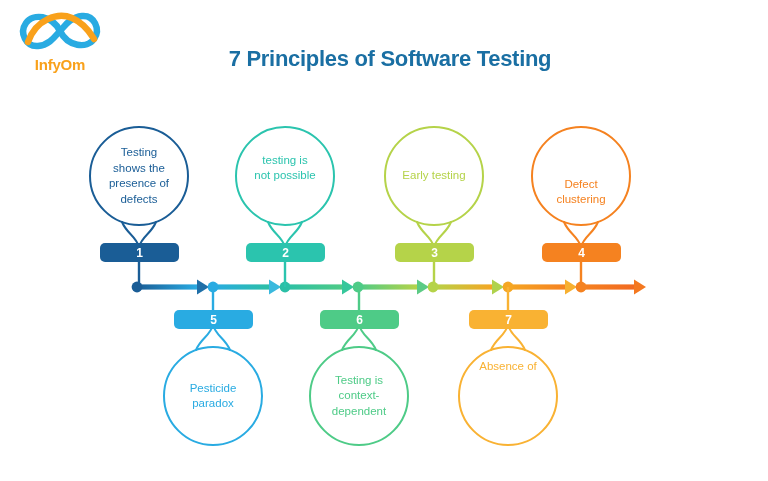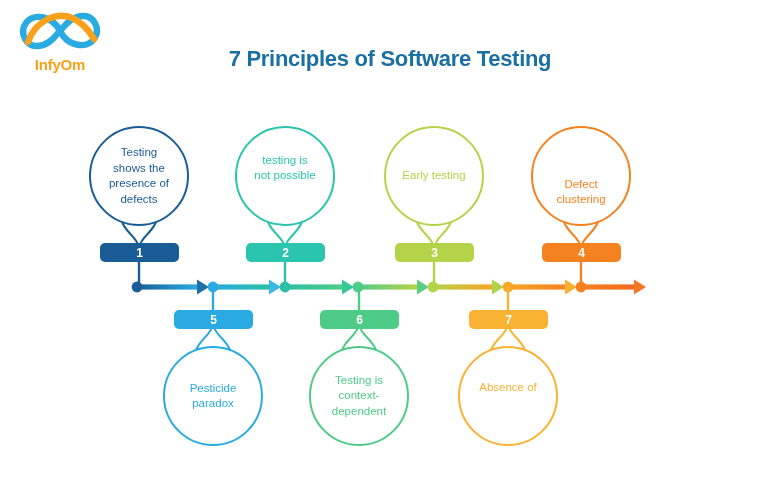--- a/index.html
+++ b/index.html
@@ -236,17 +236,17 @@
         <div>Pesticide</div>
         <div>paradox</div>
       </div>
       <div class="pill-num" style="left: 320px; top: 313px; width: 79px;">6</div>
       <div class="balloon-text" style="left: 310px; top: 372.75px; width: 98px; color: rgb(78, 203, 135);">
         <div>Testing is</div>
         <div>context-</div>
         <div>dependent</div>
       </div>
       <div class="pill-num" style="left: 469px; top: 313px; width: 79px;">7</div>
-      <div class="balloon-text" style="left: 459px; top: 380px; width: 98px; color: rgb(249, 178, 51);">
+      <div class="balloon-text" style="left: 459px; top: 359px; width: 98px; color: rgb(249, 178, 51);">
         <div>Absence of</div>
       </div>
     </div>
 </div>
 
 </body></html>

